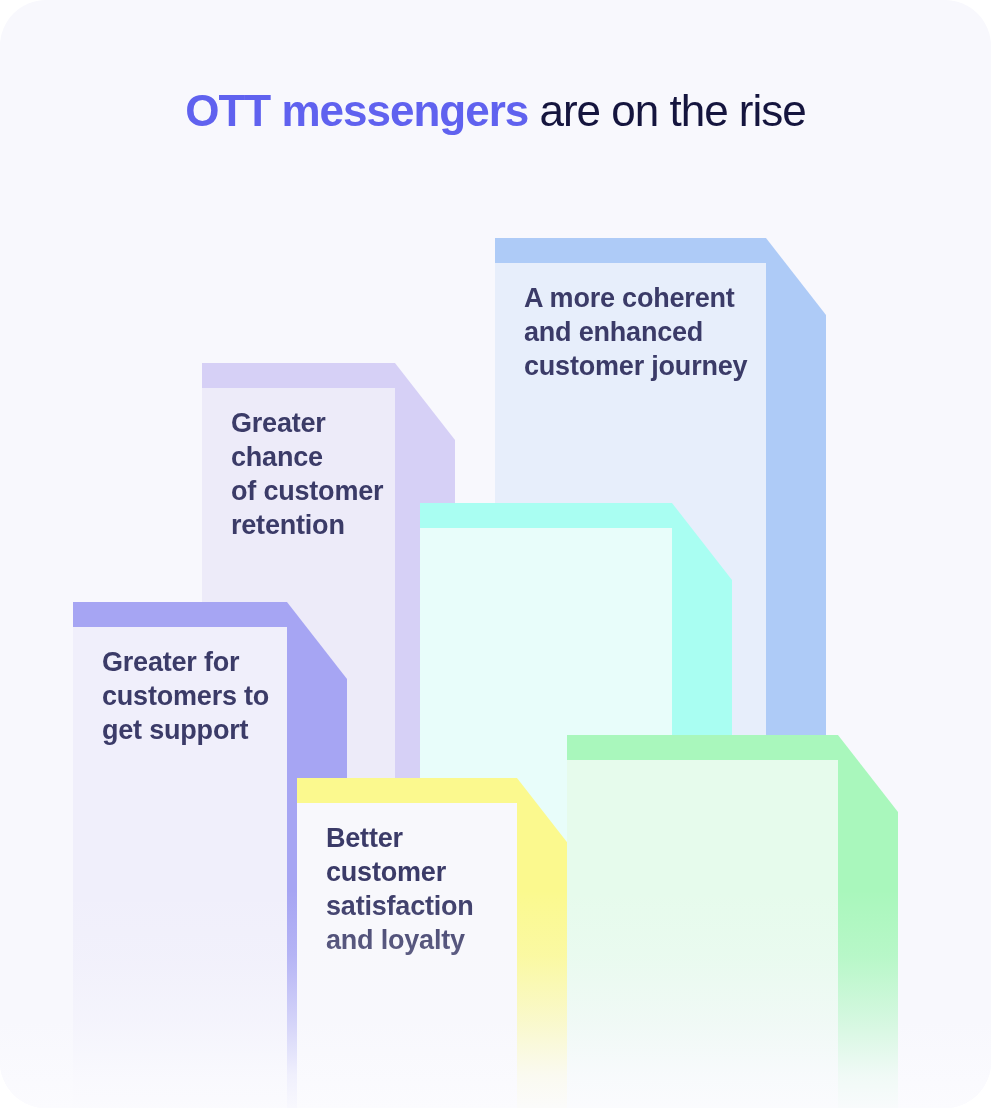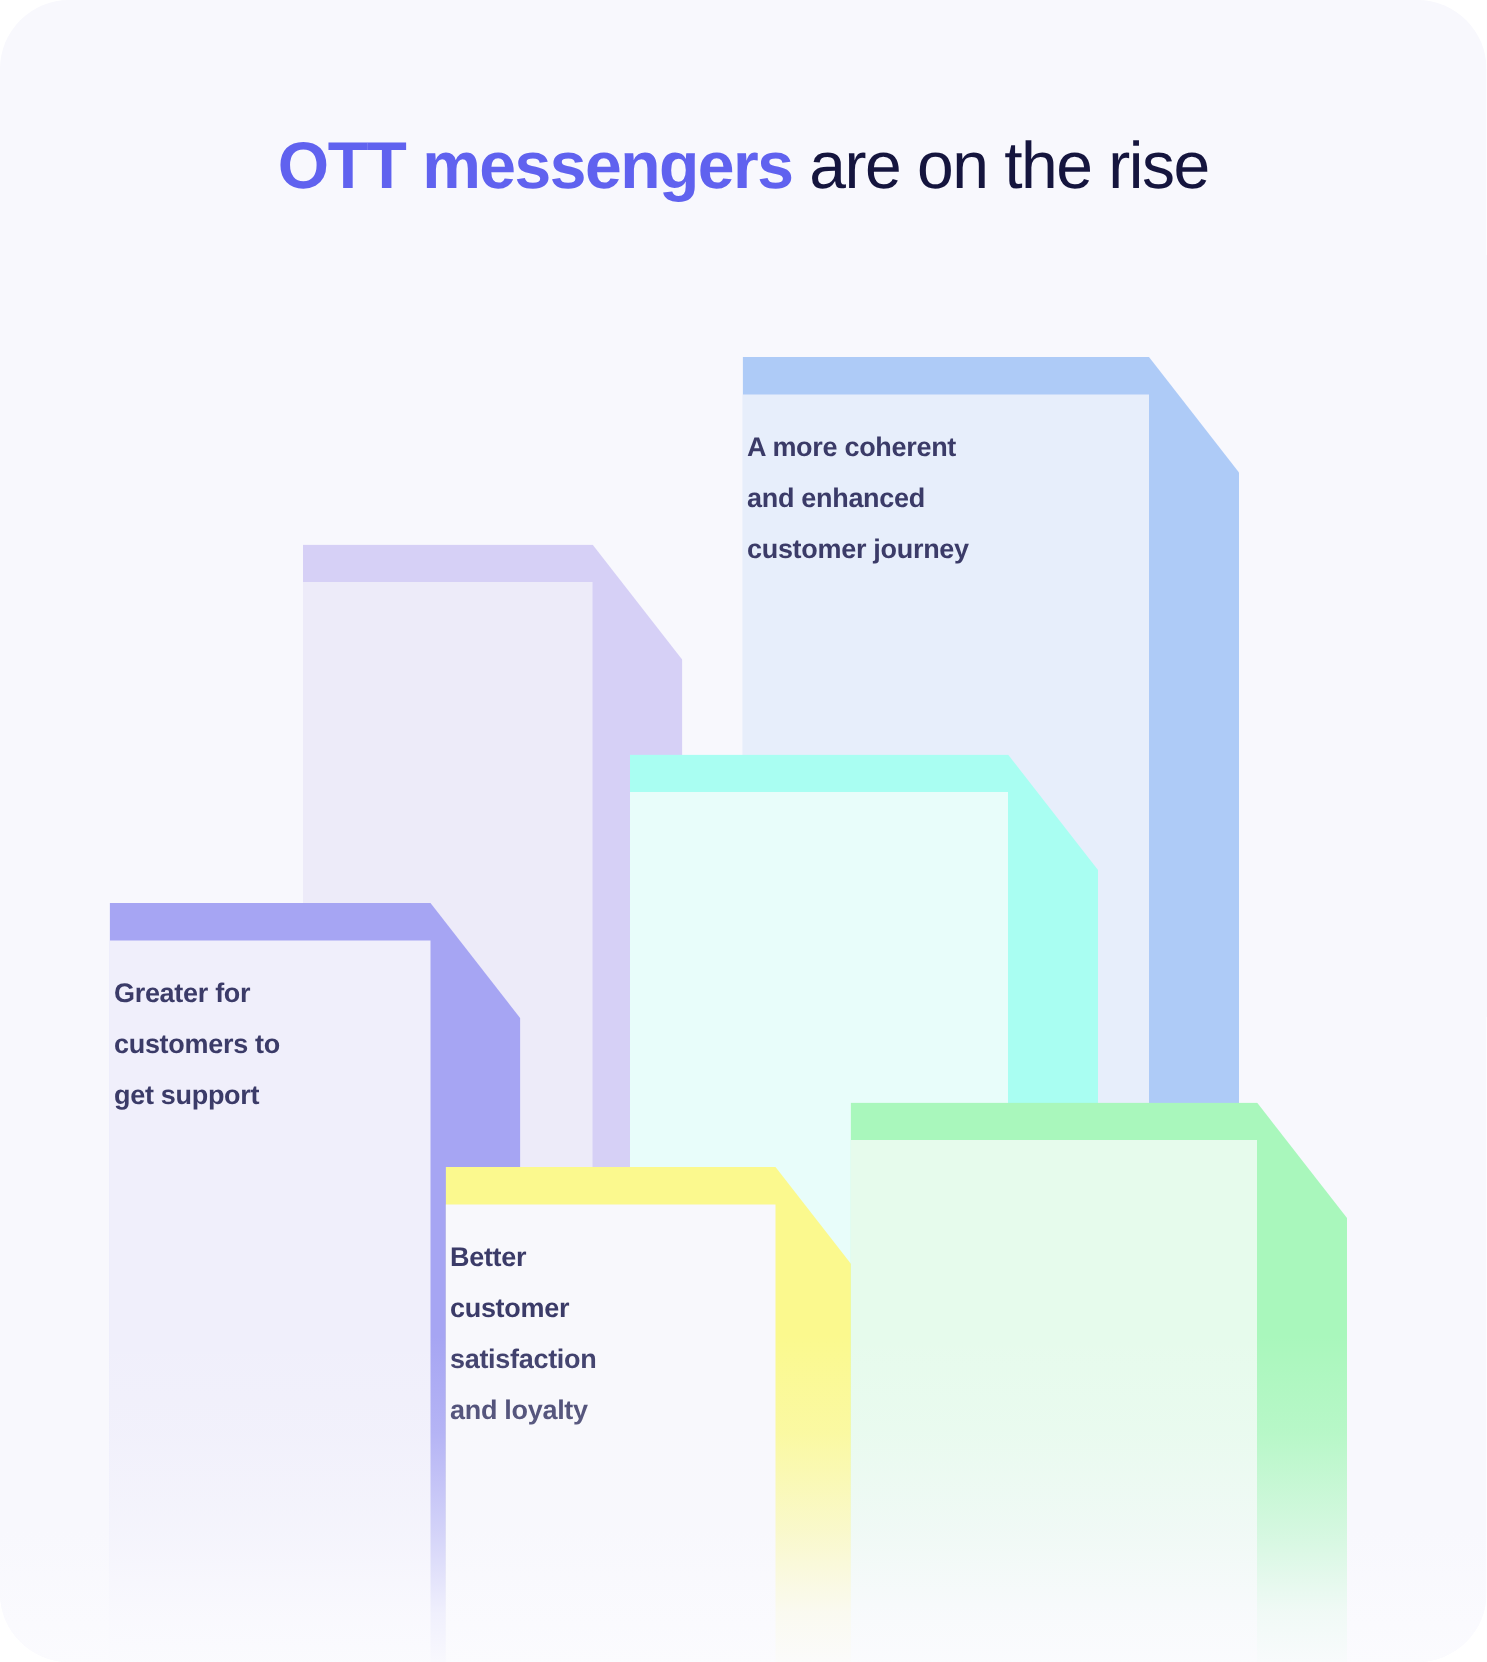--- a/index.html
+++ b/index.html
@@ -35,24 +35,24 @@
   }
   .face {
     position: absolute;
     left: 0;
     top: 25px;
     right: 60px;
     bottom: 0;
   }
   .card-text {
     position: absolute;
-    left: 3px;
+    left: 29px;
     top: 43px; 
     right: 66px;
-    font-size: 18px;
+    font-size: 27px;
     font-weight: 700;
     line-height: 34px;
     white-space: pre-line;
     letter-spacing: -0.2px;
   }
   .bottom-fade {
     position: absolute;
     left: 0;
     right: 0;
     top: 890px;
@@ -71,20 +71,24 @@
 <body>
 
 <div class="canvas" style="background: rgb(248, 248, 253);">
 
   <div class="title">
     <span class="hl" style="color: rgb(96, 98, 239);">OTT messengers</span><span class="rest" style="color: rgb(21, 21, 62); text-align: right;"> are on the rise</span>
   </div>
 
   <div class="card" style="left: 202px; top: 363px; width: 253px; height: 745px; z-index: 1; background: rgb(214, 208, 246);">
     <div class="face" style="background: rgb(237, 235, 249);"></div>
+    <div class="card-text" style="color: rgb(59, 59, 104);">Greater
+chance
+of customer
+retention</div>
   </div>
 
   <div class="card" style="left: 495px; top: 238px; width: 331px; height: 870px; z-index: 2; background: rgb(174, 203, 247);">
     <div class="face" style="background: rgb(231, 238, 251);"></div>
     <div class="card-text" style="color: rgb(59, 59, 104);">A more coherent
 and enhanced
 customer journey</div>
   </div>
 
   <div class="card" style="left: 420px; top: 503px; width: 312px; height: 605px; z-index: 3; background: rgb(169, 254, 242);">

